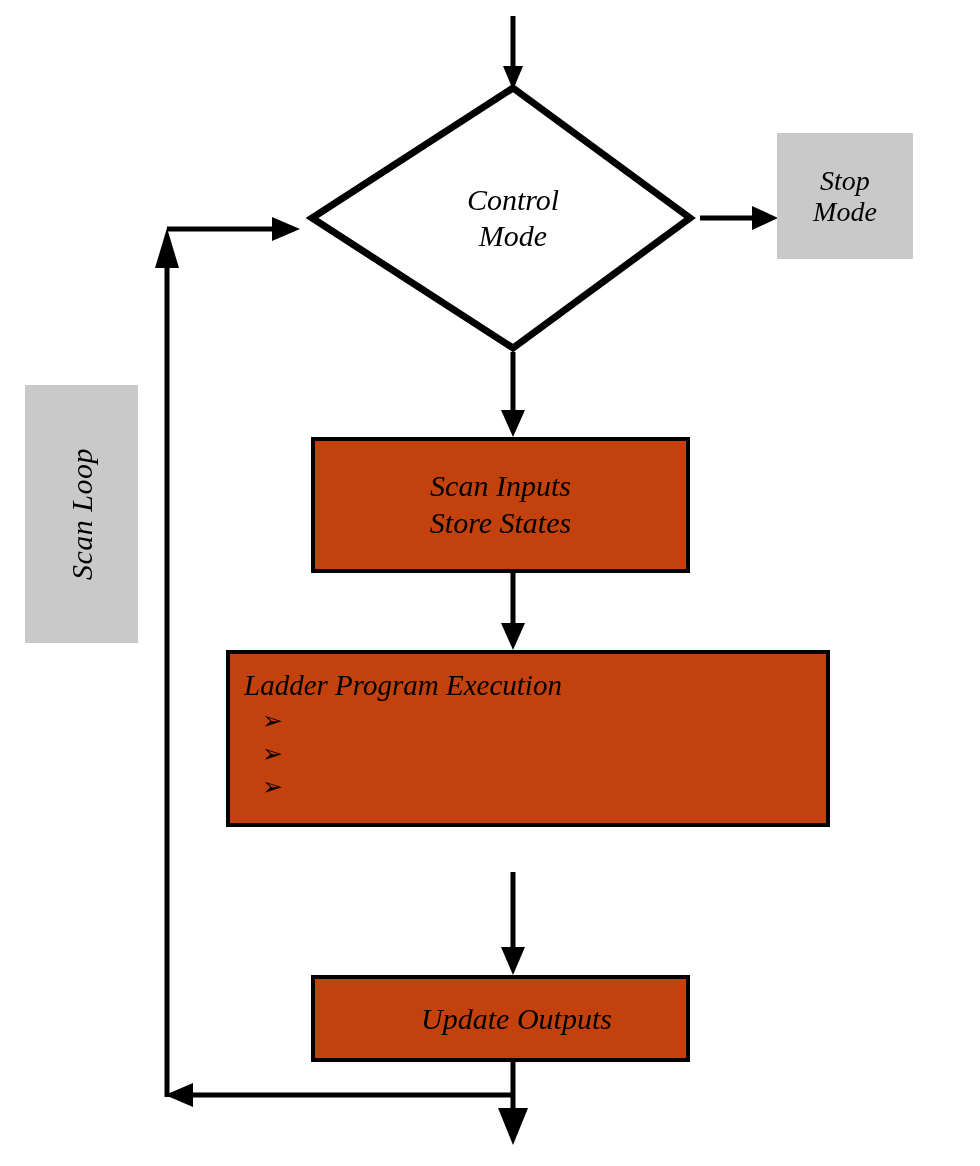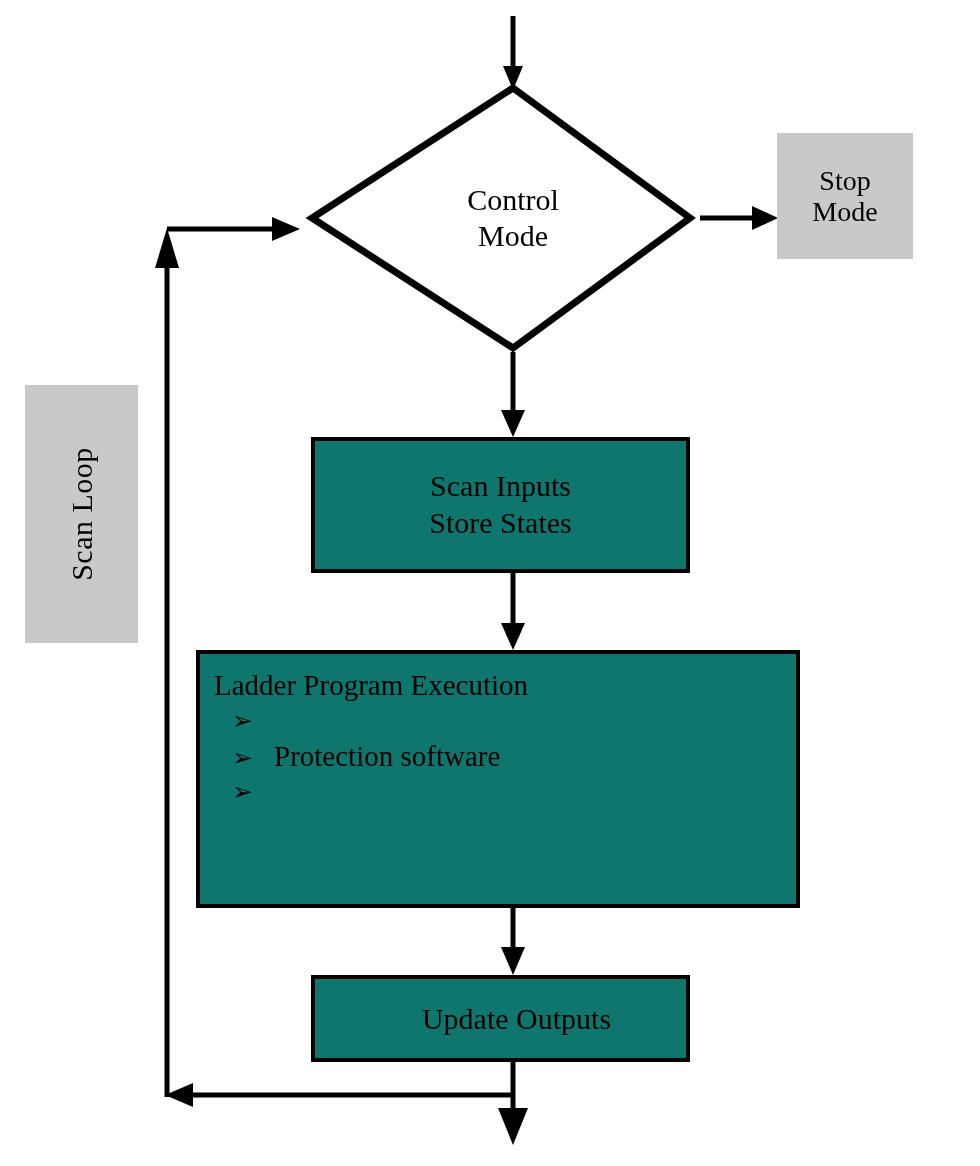--- a/index.html
+++ b/index.html
@@ -9,20 +9,21 @@
   }
   body {
     font-family: "Liberation Serif", "DejaVu Serif", serif;
   }
   #flowchart-canvas {
     position: relative;
     width: 980px;
     height: 1166px;
     background: #ffffff;
     overflow: hidden;
+    font-style: italic;
   }
   #flowchart-canvas svg.edges {
     position: absolute;
     left: 0;
     top: 0;
     width: 980px;
     height: 1166px;
     pointer-events: none;
   }
 
@@ -38,21 +39,21 @@
   }
 
   
   .shaded-label {
     background: #c9c9c9;
     border: none;
   }
 
   
   .process-box {
-    background: #0f766e;
+    background: #c2410c;
     border: 4px solid #000000;
   }
 
   
   #node-stop-mode {
     left: 777px;
     top: 133px;
     width: 136px;
     height: 126px;
     font-size: 28px;
@@ -75,24 +76,24 @@
   #node-scan-inputs {
     left: 311px;
     top: 437px;
     width: 379px;
     height: 136px;
     font-size: 30px;
     line-height: 1.22;
   }
 
   #node-ladder {
-    left: 196px;
+    left: 226px;
     top: 650px;
     width: 604px;
-    height: 258px;
+    height: 177px;
     display: block;
     padding: 14px 0 0 14px;
     text-align: left;
   }
   #node-ladder .ladder-title {
     font-size: 29px;
     line-height: 1.18;
     margin: 0 0 2px 0;
   }
   #node-ladder ul.ladder-list {
@@ -207,21 +208,20 @@
   </div>
 
   <div class="node process-box" id="node-ladder">
     <div class="ladder-title">Ladder Program Execution</div>
     <ul class="ladder-list">
       <li>
         <span class="bullet-marker">➢</span>
       </li>
       <li>
         <span class="bullet-marker">➢</span>
-        <span>Protection software</span>
       </li>
       <li>
         <span class="bullet-marker">➢</span>
       </li>
     </ul>
   </div>
 
   <div class="node process-box" id="node-update-outputs">
     <span class="node-text">Update Outputs</span>
   </div>

